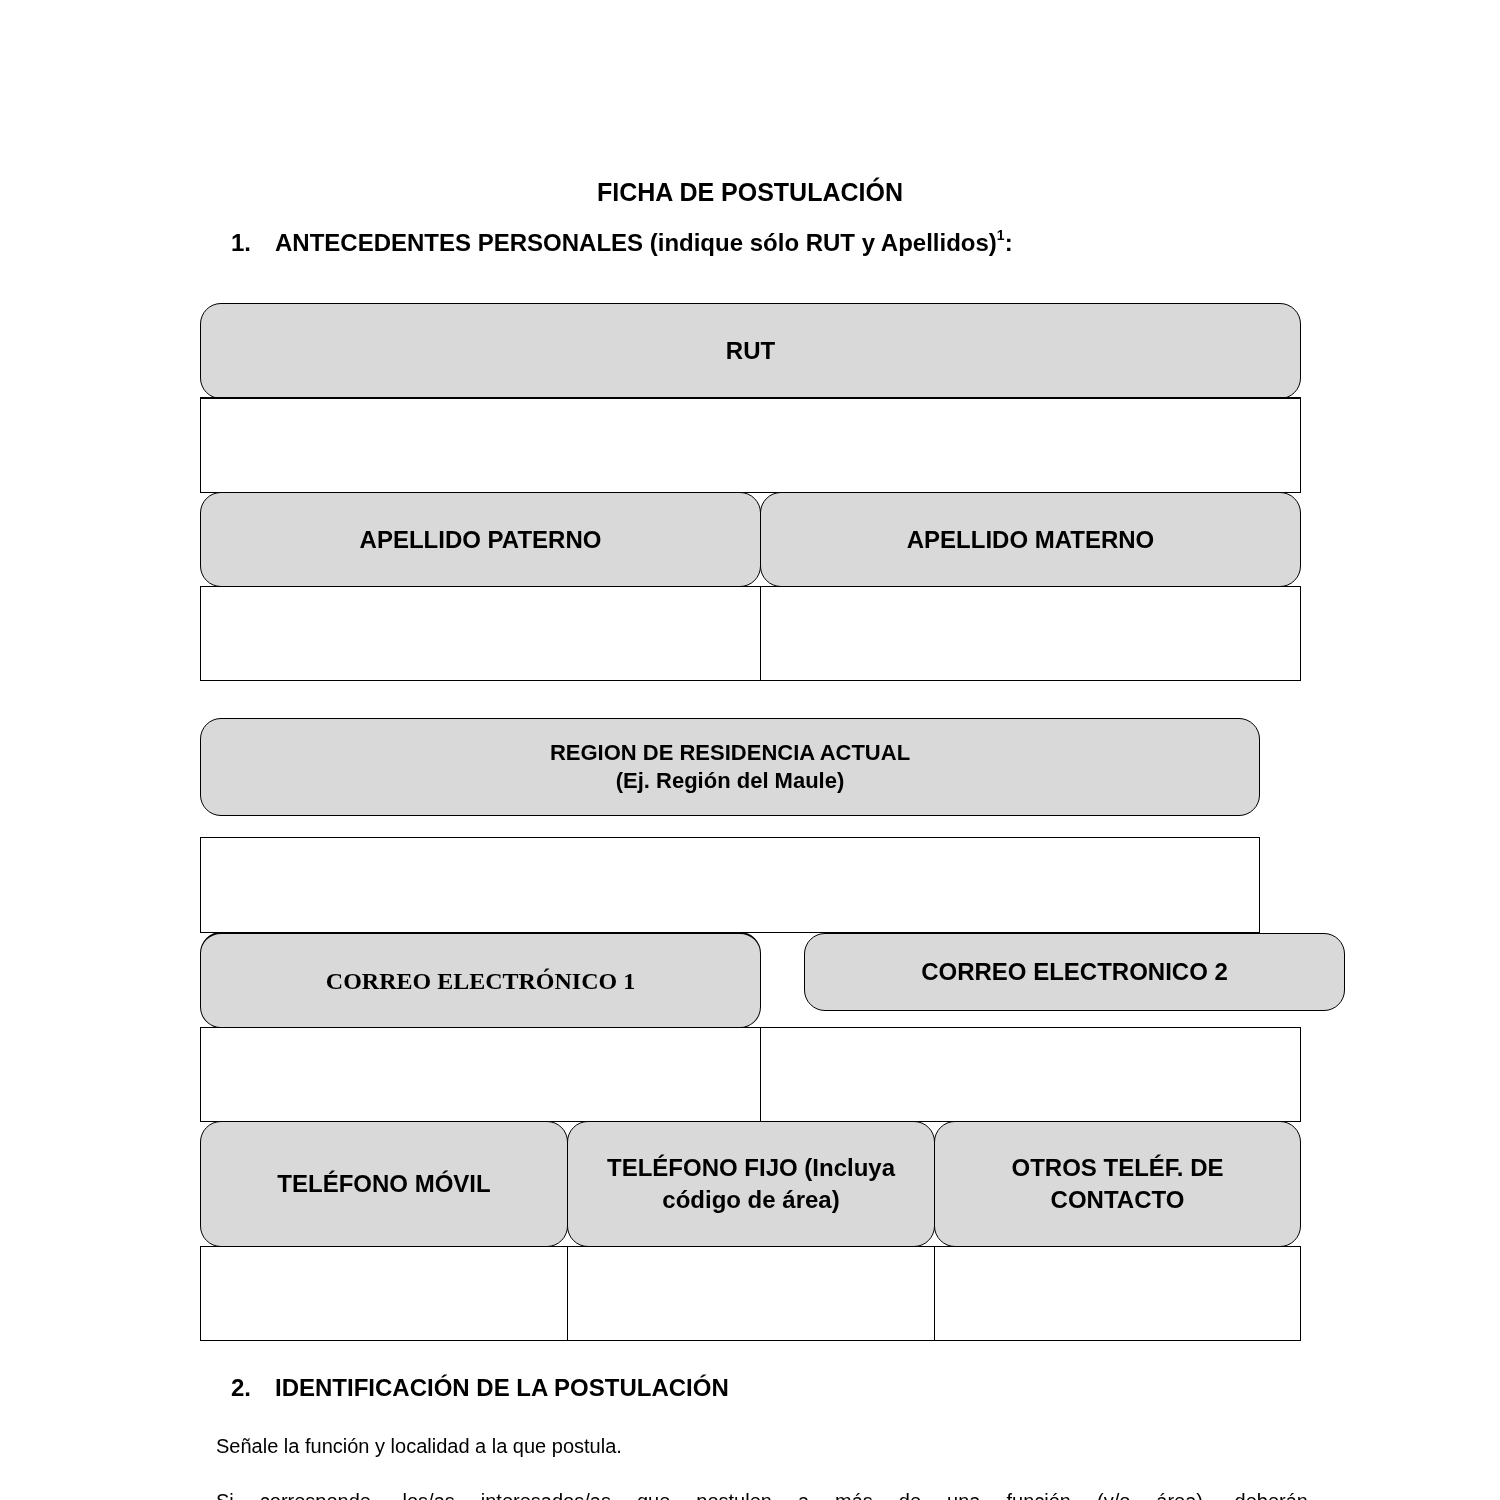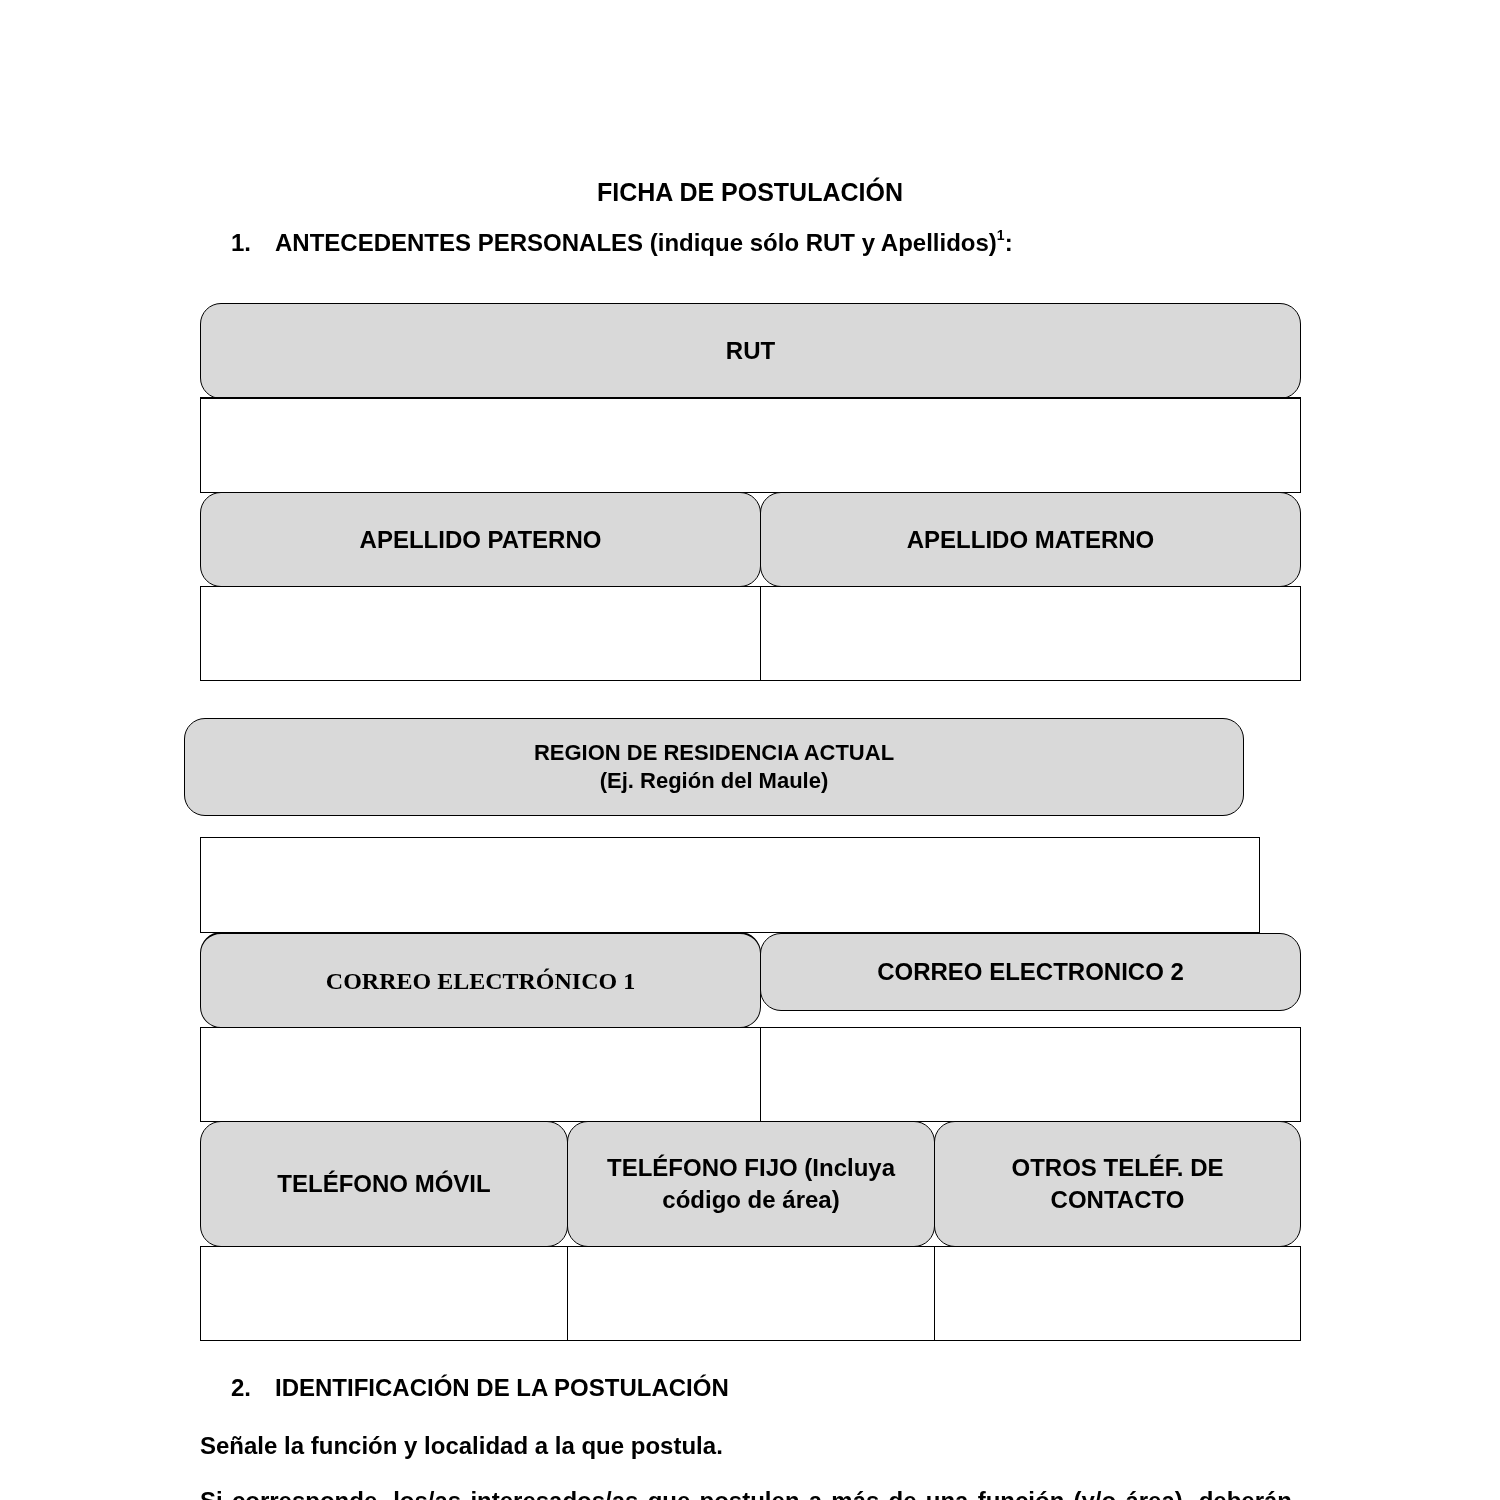--- a/index.html
+++ b/index.html
@@ -67,26 +67,25 @@
       line-height: 28px;
     }
     .cell .inner {
       white-space: pre-line;
     }
     .thick-top {
       border-top-width: 2px;
     }
     .para {
       position: absolute;
-      left: 200px;
+      left: 216px;
       width: 1092px;
-      font-size: 24px;
+      font-size: 20px;
       line-height: 28px;
       text-align: justify;
-      font-weight: bold;
     }
   </style>
 </head>
 <body>
 
 <div class="page-title">FICHA DE POSTULACIÓN</div>
 
 <div class="section-heading" style="top:228px;">
   <span class="num">1.</span><span>ANTECEDENTES PERSONALES (indique sólo RUT y Apellidos)</span><sup>1</sup><span>:</span>
 </div>
@@ -106,32 +105,32 @@
   </div>
   <div class="cell input" style="left:200px; top:586px; width:561px; height:95px;">
     <span class="inner"></span>
   </div>
   <div class="cell input" style="left:760px; top:586px; width:541px; height:95px;">
     <span class="inner"></span>
   </div>
 </div>
 
 <div>
-  <div class="cell head small" style="left:184px; top:718px; width:1060px; height:98px;">
+  <div class="cell head small" style="left:200px; top:718px; width:1060px; height:98px;">
     <span class="inner"><span>REGION DE RESIDENCIA ACTUAL</span>
 <span>(Ej. Región del Maule)</span></span>
   </div>
   <div class="cell input" style="left:200px; top:837px; width:1060px; height:96px;">
     <span class="inner"></span>
   </div>
 
   <div class="cell head thick-top" style="left:200px; top:932px; width:561px; height:96px;font-family:Liberation Serif, serif;">
     <span class="inner">CORREO ELECTRÓNICO 1</span>
   </div>
-  <div class="cell head" style="left:760px; top:933px; width:541px; height:78px;">
+  <div class="cell head" style="left:804px; top:933px; width:541px; height:78px;">
     <span class="inner">CORREO ELECTRONICO 2</span>
   </div>
   <div class="cell input" style="left:200px; top:1027px; width:561px; height:95px;">
     <span class="inner"></span>
   </div>
   <div class="cell input" style="left:760px; top:1027px; width:541px; height:95px;">
     <span class="inner"></span>
   </div>
 
   <div class="cell head" style="left:200px; top:1121px; width:368px; height:126px;">

